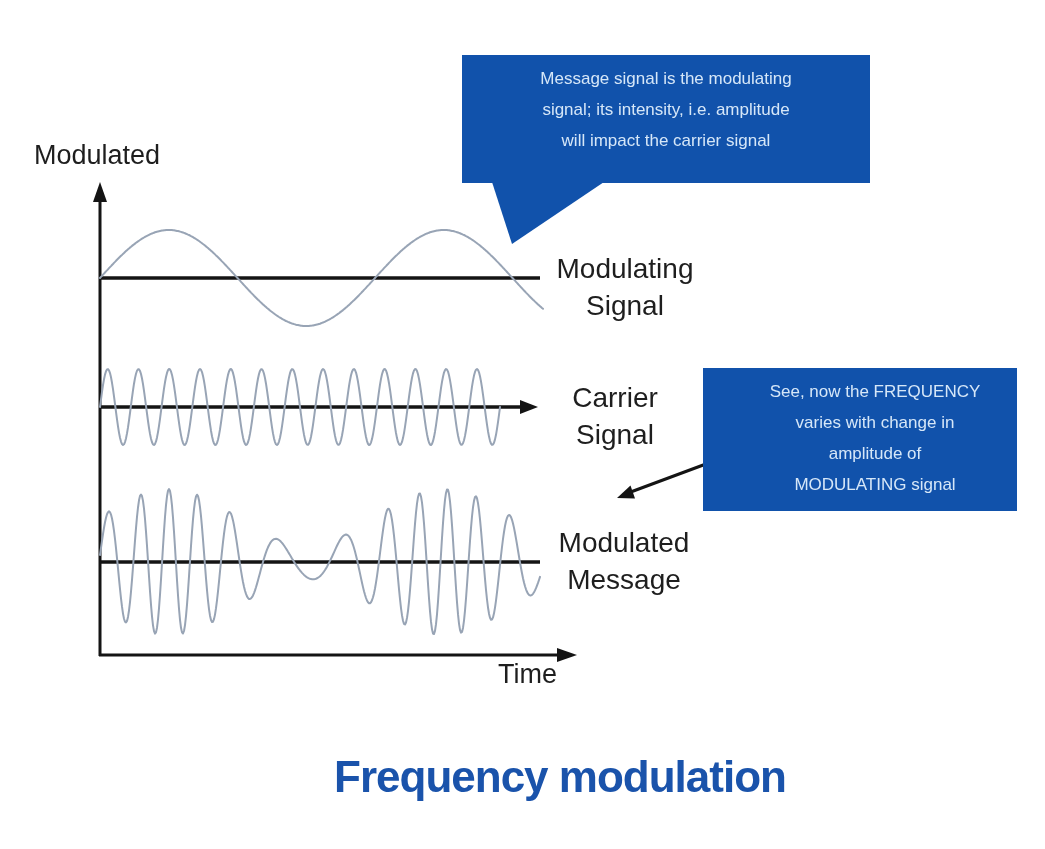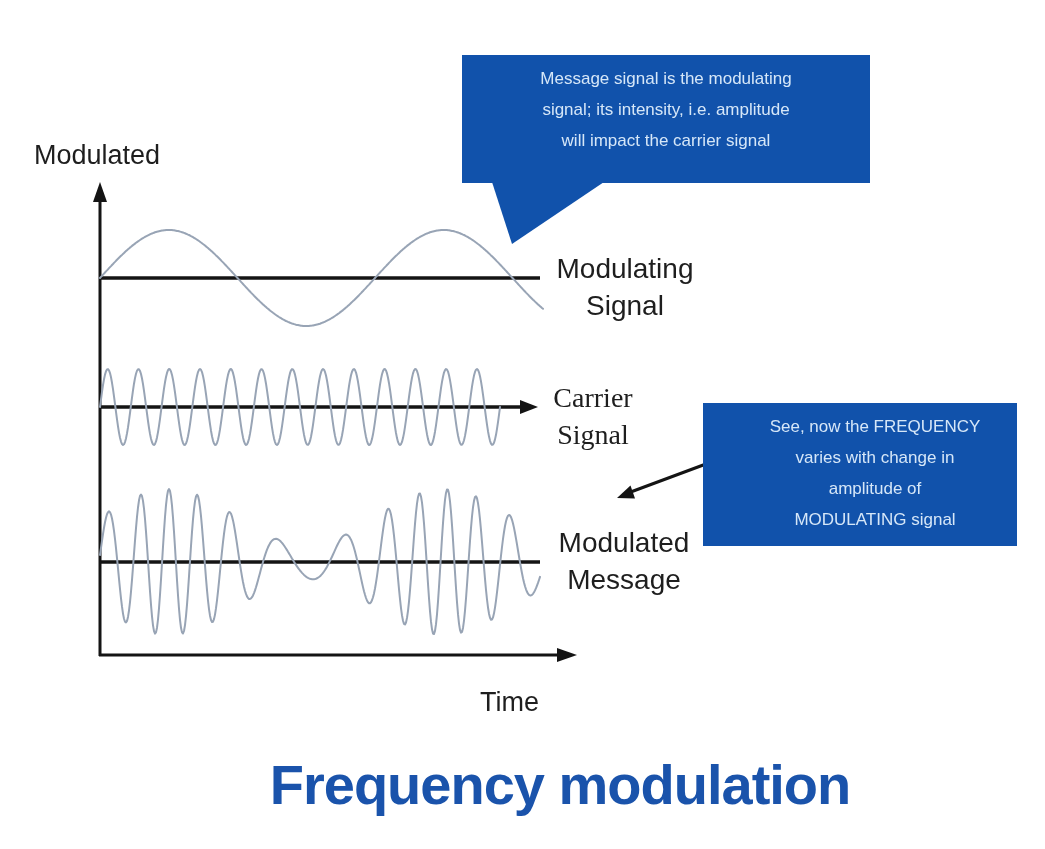--- a/index.html
+++ b/index.html
@@ -35,21 +35,21 @@
     color:var(--callout-text);
     font-size:17px;line-height:31px;
     text-align:center;white-space:pre-line;
     padding:8px 6px;
   }
   .title{
     position:absolute;
     left:75px;top:752px;width:970px;
     text-align:center;
     color:var(--title);
-    font-size:56px;font-weight:bold;
+    font-size:44px;font-weight:bold;
     letter-spacing:-1px;
   }
 </style>
 </head>
 <body>
 
 <div class="canvas">
 
   <svg class="diagram" width="1045" height="849" viewBox="0 0 1045 849">
 
@@ -68,32 +68,32 @@
     <path class="wave" d="M100.0,407.0L101.0,399.3L102.0,391.9L103.0,385.2L104.0,379.3L105.0,374.6L106.0,371.2L107.0,369.4L108.0,369.1L109.0,370.3L110.0,373.1L111.0,377.3L112.0,382.8L113.0,389.2L114.0,396.4L115.0,404.0L116.0,411.8L117.0,419.3L118.0,426.3L119.0,432.6L120.0,437.7L121.0,441.6L122.0,444.1L123.0,445.0L124.0,444.3L125.0,442.1L126.0,438.4L127.0,433.4L128.0,427.4L129.0,420.4L130.0,413.0L131.0,405.2L132.0,397.6L133.0,390.3L134.0,383.7L135.0,378.1L136.0,373.7L137.0,370.7L138.0,369.2L139.0,369.2L140.0,370.9L141.0,374.0L142.0,378.5L143.0,384.2L144.0,390.8L145.0,398.1L146.0,405.8L147.0,413.5L148.0,421.0L149.0,427.9L150.0,433.9L151.0,438.8L152.0,442.3L153.0,444.4L154.0,445.0L155.0,444.0L156.0,441.4L157.0,437.4L158.0,432.1L159.0,425.8L160.0,418.8L161.0,411.2L162.0,403.4L163.0,395.8L164.0,388.7L165.0,382.3L166.0,377.0L167.0,372.9L168.0,370.2L169.0,369.0L170.0,369.5L171.0,371.4L172.0,374.9L173.0,379.7L174.0,385.6L175.0,392.4L176.0,399.9L177.0,407.6L178.0,415.3L179.0,422.6L180.0,429.3L181.0,435.1L182.0,439.7L183.0,442.9L184.0,444.7L185.0,444.9L186.0,443.5L187.0,440.6L188.0,436.3L189.0,430.8L190.0,424.3L191.0,417.0L192.0,409.4L193.0,401.7L194.0,394.1L195.0,387.2L196.0,381.0L197.0,375.9L198.0,372.1L199.0,369.8L200.0,369.0L201.0,369.8L202.0,372.1L203.0,375.9L204.0,381.0L205.0,387.1L206.0,394.1L207.0,401.6L208.0,409.4L209.0,417.0L210.0,424.2L211.0,430.7L212.0,436.3L213.0,440.6L214.0,443.5L215.0,444.9L216.0,444.7L217.0,443.0L218.0,439.7L219.0,435.1L220.0,429.4L221.0,422.7L222.0,415.3L223.0,407.6L224.0,399.9L225.0,392.5L226.0,385.7L227.0,379.7L228.0,374.9L229.0,371.5L230.0,369.5L231.0,369.0L232.0,370.2L233.0,372.9L234.0,377.0L235.0,382.3L236.0,388.7L237.0,395.8L238.0,403.4L239.0,411.1L240.0,418.7L241.0,425.8L242.0,432.1L243.0,437.4L244.0,441.4L245.0,443.9L246.0,445.0L247.0,444.4L248.0,442.3L249.0,438.8L250.0,433.9L251.0,427.9L252.0,421.0L253.0,413.6L254.0,405.8L255.0,398.2L256.0,390.8L257.0,384.2L258.0,378.5L259.0,374.0L260.0,370.9L261.0,369.2L262.0,369.2L263.0,370.7L264.0,373.7L265.0,378.1L266.0,383.7L267.0,390.3L268.0,397.5L269.0,405.2L270.0,412.9L271.0,420.4L272.0,427.3L273.0,433.4L274.0,438.4L275.0,442.1L276.0,444.3L277.0,445.0L278.0,444.1L279.0,441.6L280.0,437.8L281.0,432.6L282.0,426.4L283.0,419.3L284.0,411.8L285.0,404.1L286.0,396.4L287.0,389.3L288.0,382.8L289.0,377.4L290.0,373.2L291.0,370.4L292.0,369.1L293.0,369.4L294.0,371.2L295.0,374.6L296.0,379.3L297.0,385.1L298.0,391.9L299.0,399.3L300.0,407.0L301.0,414.7L302.0,422.1L303.0,428.8L304.0,434.7L305.0,439.4L306.0,442.7L307.0,444.6L308.0,444.9L309.0,443.7L310.0,440.9L311.0,436.7L312.0,431.3L313.0,424.8L314.0,417.6L315.0,410.0L316.0,402.3L317.0,394.7L318.0,387.7L319.0,381.5L320.0,376.3L321.0,372.4L322.0,369.9L323.0,369.0L324.0,369.7L325.0,371.9L326.0,375.5L327.0,380.5L328.0,386.6L329.0,393.5L330.0,401.0L331.0,408.7L332.0,416.4L333.0,423.7L334.0,430.3L335.0,435.9L336.0,440.3L337.0,443.3L338.0,444.8L339.0,444.8L340.0,443.2L341.0,440.0L342.0,435.5L343.0,429.9L344.0,423.2L345.0,415.9L346.0,408.2L347.0,400.5L348.0,393.1L349.0,386.2L350.0,380.2L351.0,375.3L352.0,371.7L353.0,369.6L354.0,369.0L355.0,370.0L356.0,372.6L357.0,376.6L358.0,381.8L359.0,388.1L360.0,395.2L361.0,402.8L362.0,410.5L363.0,418.1L364.0,425.3L365.0,431.6L366.0,437.0L367.0,441.1L368.0,443.8L369.0,445.0L370.0,444.5L371.0,442.6L372.0,439.1L373.0,434.3L374.0,428.4L375.0,421.6L376.0,414.2L377.0,406.5L378.0,398.8L379.0,391.4L380.0,384.7L381.0,378.9L382.0,374.3L383.0,371.1L384.0,369.3L385.0,369.1L386.0,370.5L387.0,373.4L388.0,377.7L389.0,383.2L390.0,389.7L391.0,396.9L392.0,404.6L393.0,412.3L394.0,419.8L395.0,426.8L396.0,433.0L397.0,438.1L398.0,441.9L399.0,444.2L400.0,445.0L401.0,444.2L402.0,441.9L403.0,438.1L404.0,433.1L405.0,426.9L406.0,419.9L407.0,412.4L408.0,404.7L409.0,397.0L410.0,389.8L411.0,383.3L412.0,377.8L413.0,373.4L414.0,370.5L415.0,369.1L416.0,369.3L417.0,371.0L418.0,374.3L419.0,378.9L420.0,384.6L421.0,391.3L422.0,398.6L423.0,406.3L424.0,414.1L425.0,421.5L426.0,428.3L427.0,434.2L428.0,439.1L429.0,442.5L430.0,444.5L431.0,445.0L432.0,443.8L433.0,441.2L434.0,437.1L435.0,431.7L436.0,425.4L437.0,418.2L438.0,410.6L439.0,402.9L440.0,395.3L441.0,388.2L442.0,381.9L443.0,376.7L444.0,372.6L445.0,370.1L446.0,369.0L447.0,369.6L448.0,371.6L449.0,375.2L450.0,380.1L451.0,386.1L452.0,392.9L453.0,400.4L454.0,408.1L455.0,415.8L456.0,423.1L457.0,429.8L458.0,435.5L459.0,440.0L460.0,443.1L461.0,444.8L462.0,444.8L463.0,443.3L464.0,440.3L465.0,435.9L466.0,430.3L467.0,423.8L468.0,416.5L469.0,408.9L470.0,401.1L471.0,393.6L472.0,386.7L473.0,380.6L474.0,375.6L475.0,371.9L476.0,369.7L477.0,369.0L478.0,369.9L479.0,372.3L480.0,376.2L481.0,381.4L482.0,387.6L483.0,394.6L484.0,402.2L485.0,409.9L486.0,417.5L487.0,424.7L488.0,431.2L489.0,436.6L490.0,440.8L491.0,443.6L492.0,444.9L493.0,444.6L494.0,442.8L495.0,439.4L496.0,434.8L497.0,428.9L498.0,422.2L499.0,414.8L500.0,407.1"></path>
     <path class="wave" d="M100.0,555.0L101.0,547.8L102.0,540.8L103.0,534.1L104.0,527.8L105.0,522.3L106.0,517.8L107.0,514.3L108.0,512.2L109.0,511.4L110.0,512.2L111.0,514.6L112.0,518.5L113.0,524.0L114.0,530.9L115.0,539.0L116.0,548.2L117.0,558.1L118.0,568.4L119.0,578.9L120.0,589.0L121.0,598.4L122.0,606.7L123.0,613.6L124.0,618.7L125.0,621.7L126.0,622.5L127.0,620.9L128.0,616.9L129.0,610.5L130.0,602.1L131.0,591.7L132.0,579.9L133.0,567.1L134.0,553.8L135.0,540.6L136.0,528.1L137.0,516.9L138.0,507.5L139.0,500.3L140.0,495.9L141.0,494.5L142.0,496.1L143.0,500.9L144.0,508.6L145.0,519.0L146.0,531.6L147.0,545.8L148.0,560.9L149.0,576.3L150.0,591.2L151.0,604.7L152.0,616.3L153.0,625.3L154.0,631.2L155.0,633.6L156.0,632.4L157.0,627.7L158.0,619.5L159.0,608.4L160.0,594.8L161.0,579.5L162.0,563.2L163.0,546.8L164.0,531.1L165.0,517.0L166.0,505.2L167.0,496.3L168.0,490.8L169.0,489.0L170.0,491.0L171.0,496.6L172.0,505.7L173.0,517.6L174.0,531.8L175.0,547.5L176.0,563.9L177.0,580.1L178.0,595.3L179.0,608.8L180.0,619.8L181.0,627.8L182.0,632.4L183.0,633.5L184.0,631.0L185.0,625.1L186.0,616.1L187.0,604.6L188.0,591.1L189.0,576.4L190.0,561.1L191.0,546.0L192.0,531.9L193.0,519.4L194.0,509.1L195.0,501.3L196.0,496.5L197.0,494.7L198.0,496.0L199.0,500.2L200.0,507.1L201.0,516.2L202.0,527.2L203.0,539.5L204.0,552.4L205.0,565.6L206.0,578.3L207.0,590.1L208.0,600.5L209.0,609.1L210.0,615.7L211.0,620.0L212.0,622.0L213.0,621.7L214.0,619.1L215.0,614.6L216.0,608.2L217.0,600.3L218.0,591.3L219.0,581.6L220.0,571.4L221.0,561.2L222.0,551.4L223.0,542.1L224.0,533.8L225.0,526.7L226.0,520.8L227.0,516.4L228.0,513.5L229.0,512.1L230.0,512.2L231.0,513.7L232.0,516.5L233.0,520.4L234.0,525.3L235.0,531.0L236.0,537.3L237.0,543.9L238.0,550.8L239.0,557.6L240.0,564.3L241.0,570.7L242.0,576.7L243.0,582.0L244.0,586.7L245.0,590.7L246.0,593.9L247.0,596.4L248.0,598.0L249.0,598.9L250.0,599.0L251.0,598.4L252.0,597.2L253.0,595.4L254.0,593.1L255.0,590.4L256.0,587.3L257.0,583.9L258.0,580.3L259.0,576.6L260.0,572.9L261.0,569.1L262.0,565.5L263.0,561.9L264.0,558.5L265.0,555.4L266.0,552.4L267.0,549.7L268.0,547.3L269.0,545.2L270.0,543.4L271.0,541.9L272.0,540.7L273.0,539.8L274.0,539.2L275.0,538.9L276.0,538.8L277.0,539.0L278.0,539.4L279.0,540.0L280.0,540.8L281.0,541.8L282.0,542.9L283.0,544.2L284.0,545.5L285.0,547.0L286.0,548.5L287.0,550.1L288.0,551.8L289.0,553.4L290.0,555.1L291.0,556.8L292.0,558.5L293.0,560.1L294.0,561.8L295.0,563.4L296.0,564.9L297.0,566.4L298.0,567.8L299.0,569.2L300.0,570.5L301.0,571.7L302.0,572.9L303.0,573.9L304.0,574.9L305.0,575.8L306.0,576.6L307.0,577.3L308.0,577.9L309.0,578.4L310.0,578.8L311.0,579.1L312.0,579.2L313.0,579.3L314.0,579.2L315.0,579.0L316.0,578.7L317.0,578.3L318.0,577.7L319.0,577.0L320.0,576.2L321.0,575.2L322.0,574.1L323.0,572.9L324.0,571.5L325.0,570.0L326.0,568.4L327.0,566.7L328.0,564.8L329.0,562.9L330.0,560.9L331.0,558.8L332.0,556.7L333.0,554.5L334.0,552.3L335.0,550.1L336.0,547.9L337.0,545.8L338.0,543.8L339.0,541.9L340.0,540.1L341.0,538.6L342.0,537.2L343.0,536.1L344.0,535.3L345.0,534.8L346.0,534.6L347.0,534.8L348.0,535.4L349.0,536.4L350.0,537.9L351.0,539.7L352.0,542.1L353.0,544.8L354.0,548.0L355.0,551.5L356.0,555.4L357.0,559.6L358.0,564.1L359.0,568.7L360.0,573.4L361.0,578.1L362.0,582.7L363.0,587.1L364.0,591.2L365.0,594.8L366.0,598.0L367.0,600.5L368.0,602.2L369.0,603.2L370.0,603.2L371.0,602.2L372.0,600.3L373.0,597.3L374.0,593.4L375.0,588.5L376.0,582.7L377.0,576.1L378.0,568.9L379.0,561.2L380.0,553.3L381.0,545.3L382.0,537.6L383.0,530.3L384.0,523.6L385.0,518.0L386.0,513.5L387.0,510.4L388.0,508.8L389.0,509.0L390.0,510.9L391.0,514.6L392.0,520.0L393.0,527.1L394.0,535.6L395.0,545.3L396.0,555.9L397.0,567.0L398.0,578.2L399.0,589.1L400.0,599.2L401.0,608.1L402.0,615.4L403.0,620.8L404.0,623.9L405.0,624.5L406.0,622.5L407.0,617.9L408.0,610.8L409.0,601.6L410.0,590.4L411.0,577.7L412.0,564.1L413.0,550.2L414.0,536.5L415.0,523.8L416.0,512.7L417.0,503.7L418.0,497.2L419.0,493.7L420.0,493.5L421.0,496.5L422.0,502.7L423.0,511.8L424.0,523.5L425.0,537.3L426.0,552.4L427.0,568.1L428.0,583.7L429.0,598.3L430.0,611.2L431.0,621.7L432.0,629.3L433.0,633.5L434.0,634.0L435.0,630.9L436.0,624.2L437.0,614.3L438.0,601.6L439.0,586.8L440.0,570.8L441.0,554.2L442.0,538.0L443.0,523.1L444.0,510.1L445.0,499.9L446.0,492.9L447.0,489.4L448.0,489.7L449.0,493.8L450.0,501.4L451.0,512.0L452.0,525.2L453.0,540.1L454.0,556.1L455.0,572.4L456.0,588.0L457.0,602.1L458.0,614.2L459.0,623.6L460.0,629.8L461.0,632.6L462.0,631.9L463.0,627.9L464.0,620.6L465.0,610.7L466.0,598.5L467.0,584.8L468.0,570.1L469.0,555.3L470.0,541.0L471.0,527.9L472.0,516.5L473.0,507.4L474.0,500.8L475.0,497.1L476.0,496.3L477.0,498.3L478.0,503.1L479.0,510.2L480.0,519.4L481.0,530.2L482.0,542.0L483.0,554.4L484.0,566.8L485.0,578.8L486.0,589.8L487.0,599.5L488.0,607.5L489.0,613.7L490.0,617.8L491.0,619.7L492.0,619.5L493.0,617.4L494.0,613.3L495.0,607.6L496.0,600.6L497.0,592.4L498.0,583.6L499.0,574.3L500.0,564.9L501.0,555.7L502.0,547.0L503.0,539.0L504.0,532.0L505.0,526.0L506.0,521.3L507.0,517.9L508.0,515.8L509.0,515.0L510.0,515.5L511.0,517.1L512.0,519.8L513.0,523.5L514.0,527.9L515.0,533.0L516.0,538.6L517.0,544.4L518.0,550.5L519.0,556.5L520.0,562.4L521.0,568.0L522.0,573.3L523.0,578.2L524.0,582.5L525.0,586.2L526.0,589.3L527.0,591.8L528.0,593.7L529.0,594.9L530.0,595.4L531.0,595.4L532.0,594.9L533.0,593.8L534.0,592.3L535.0,590.4L536.0,588.2L537.0,585.6L538.0,582.9L539.0,580.0L540.0,576.9"></path>
 
     <polygon class="tail" points="492,182 512,244 604,182"></polygon>
 
     <line class="pointer-line" x1="714" y1="461" x2="628" y2="493"></line>
     <polygon class="arrow-head" points="617,498 630.5,485.5 635,498.5"></polygon>
   </svg>
 
   <div class="txt axis-label" style="left:34px;top:140px;">Modulated</div>
-  <div class="txt axis-label" style="left:480px;top:659px;width:95px;text-align:left;margin-top:28px;">Time</div>
+  <div class="txt axis-label" style="left:480px;top:659px;width:95px;text-align:center;">Time</div>
 
   <div class="txt sig-label" style="left:540px;top:250px;width:170px;">Modulating
 Signal</div>
-  <div class="txt sig-label" style="left:538px;top:379px;width:110px;font-family:Liberation Serif, serif;">Carrier
+  <div class="txt sig-label" style="left:560px;top:379px;width:110px;">Carrier
 Signal</div>
   <div class="txt sig-label" style="left:540px;top:524px;width:168px;">Modulated
 Message</div>
 
   <div class="callout" style="left:462px;top:55px;width:408px;height:128px;">Message signal is the modulating
 signal; its intensity, i.e. amplitude
 will impact the carrier signal</div>
-  <div class="callout" style="left:703px;top:403px;width:314px;height:143px;padding-left:36px;">See, now the FREQUENCY
+  <div class="callout" style="left:703px;top:368px;width:314px;height:143px;padding-left:36px;">See, now the FREQUENCY
 varies with change in
 amplitude of
 MODULATING signal</div>
 
   <div class="title">Frequency modulation</div>
 
 </div>
 
 </body></html>

